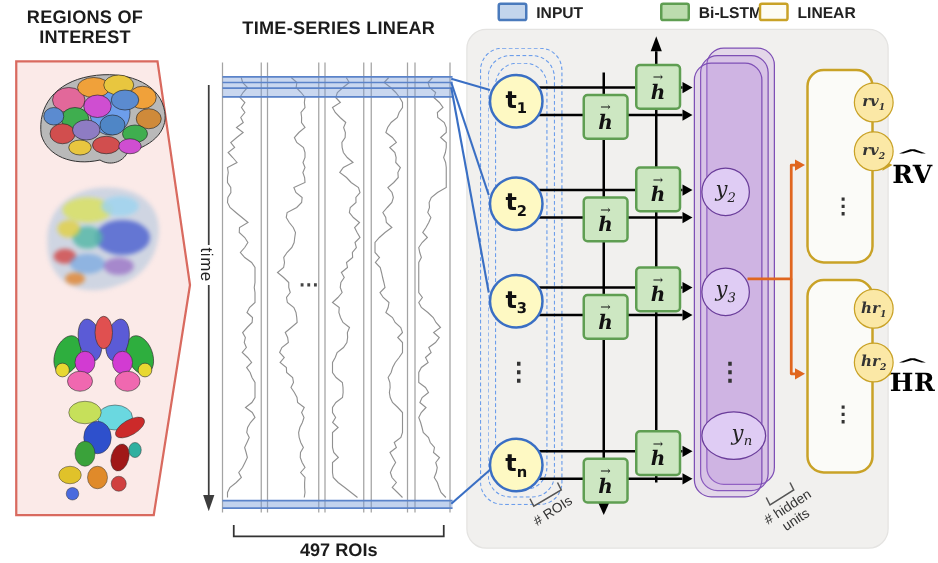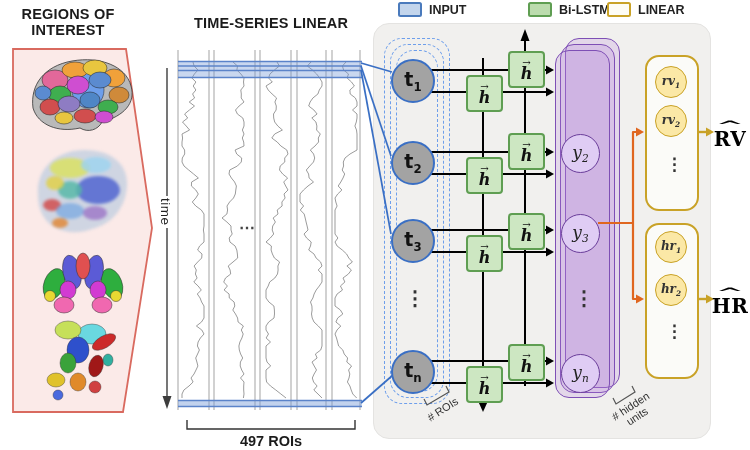--- a/index.html
+++ b/index.html
@@ -15,29 +15,29 @@
   .sw-input{background:#c3d5ec;border:2px solid #4a7abc;}
   .sw-lstm{background:#bcdcae;border:2px solid #5f9e52;}
   .sw-linear{background:#fdfcf4;border:2px solid #c9a227;}
   
   .dashrect{border:1.6px dashed #6d9eeb;border-radius:18px;background:transparent;}
   
   .purprect{border:1.6px solid #7e4fb5;border-radius:14px;background:rgba(177,126,219,0.22);}
   
   .goldbox{border:2px solid #c9a227;border-radius:14px;background:#fbfbf8;}
   
-  .tnode{width:40px;height:40px;border-radius:50%;background:#a3a3a3;border:2.2px solid #3a6fc4;
+  .tnode{width:40px;height:40px;border-radius:50%;background:#fef9c3;border:2.2px solid #3a6fc4;
          display:flex;align-items:center;justify-content:center;
          font-family:"DejaVu Sans",sans-serif;font-weight:700;font-size:19px;color:#111;}
   .ynode{width:37px;height:37px;border-radius:50%;background:#dfccf4;border:1.8px solid #6a3d9a;
          display:flex;align-items:center;justify-content:center;
          font-family:"DejaVu Serif",serif;font-style:italic;font-size:17px;color:#222;}
   .gnode{width:30px;height:30px;border-radius:50%;background:#fbe8a6;border:1.8px solid #c9a227;
          display:flex;align-items:center;justify-content:center;
-         font-family:"DejaVu Serif",serif;font-style:italic;font-weight:700;font-size:12px;color:#333;}
+         font-family:"DejaVu Serif",serif;font-style:italic;font-weight:700;font-size:12px;color:#333;margin-left:28px;}
   .hsq{width:33px;height:33px;border-radius:4px;background:#cde7c2;border:2px solid #5f9e52;
        display:flex;flex-direction:column;align-items:center;justify-content:center;
        font-family:"DejaVu Serif",serif;color:#111;}
   .hsq .harr{font-size:10px;line-height:7px;font-style:normal;}
   .hsq .hbase{font-style:italic;font-weight:600;font-size:16px;line-height:15px;}
   sub{font-size:0.62em;}
   .vdots{font-size:20px;font-weight:700;color:#333;line-height:20px;}
   .hdots{font-size:16px;font-weight:700;color:#444;}
   .rot{transform:rotate(-33deg);font-size:11px;color:#333;text-align:center;line-height:11.5px;}
   .timelbl{writing-mode:vertical-rl;font-size:13.5px;color:#222;background:#fff;padding:2px 0;letter-spacing:.5px;}
@@ -303,21 +303,21 @@
       <span><span>t</span><sub>n</sub></span>
     </div>
   <div class="abs vdots" style="left:405px;top:288px;">⋮</div>
 
   <div class="abs ynode" style="left:561px;top:134px;">
       <span><span>y</span><sub>2</sub></span>
     </div>
   <div class="abs ynode" style="left:561px;top:214px;">
       <span><span>y</span><sub>3</sub></span>
     </div>
-  <div class="abs ynode" style="left:561px;top:354px;">
+  <div class="abs ynode" style="left:561px;top:329px;padding-left:13px;">
       <span><span>y</span><sub>n</sub></span>
     </div>
   <div class="abs vdots" style="left:574px;top:288px;">⋮</div>
 
   <div class="abs gnode" style="left:655px;top:66px;">
       <span><span>rv</span><sub>1</sub></span>
     </div>
   <div class="abs gnode" style="left:655px;top:105px;">
       <span><span>rv</span><sub>2</sub></span>
     </div>

